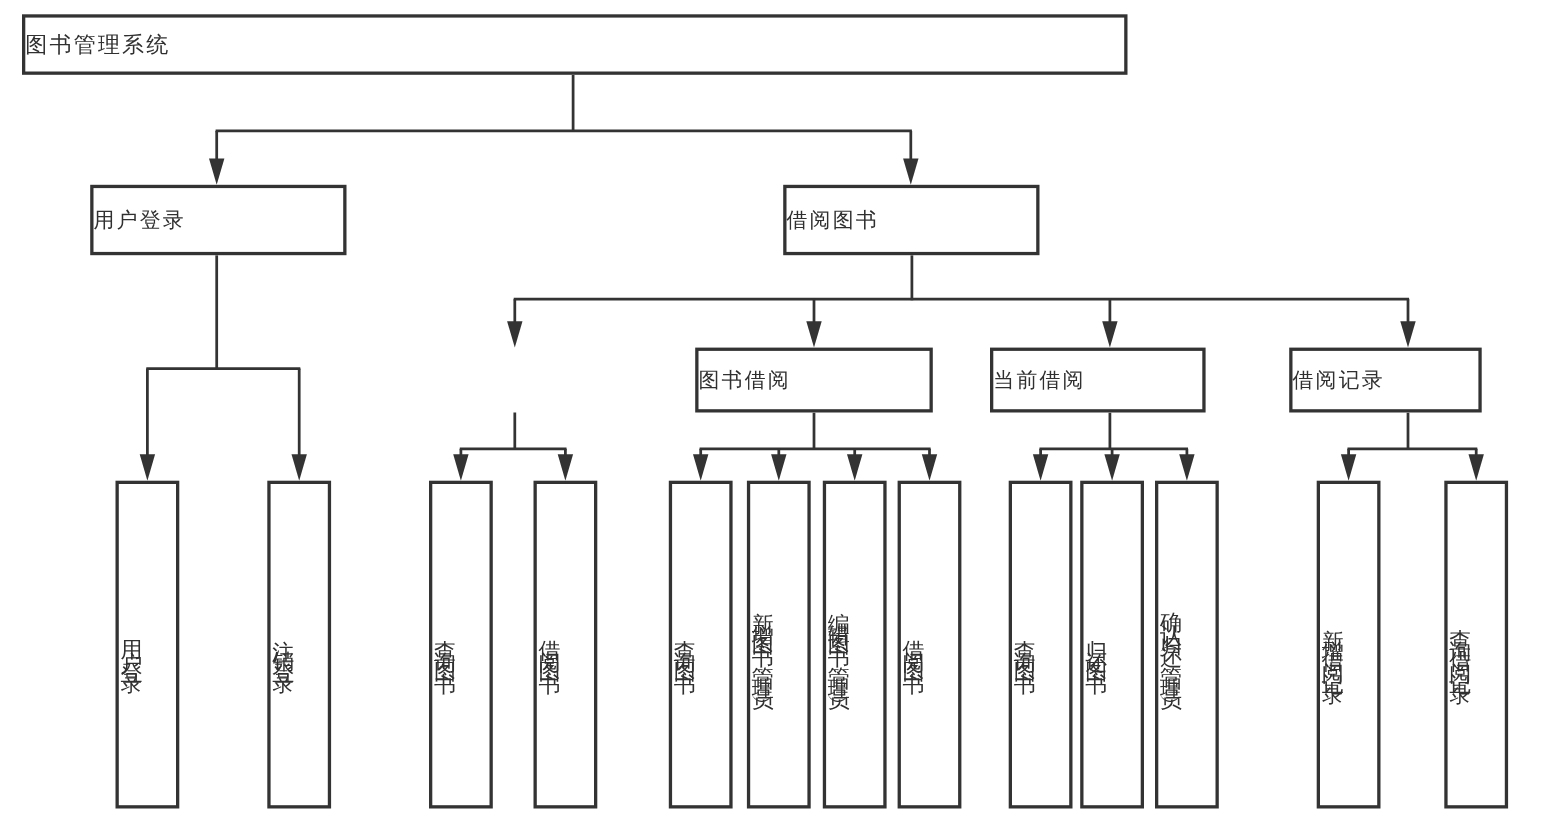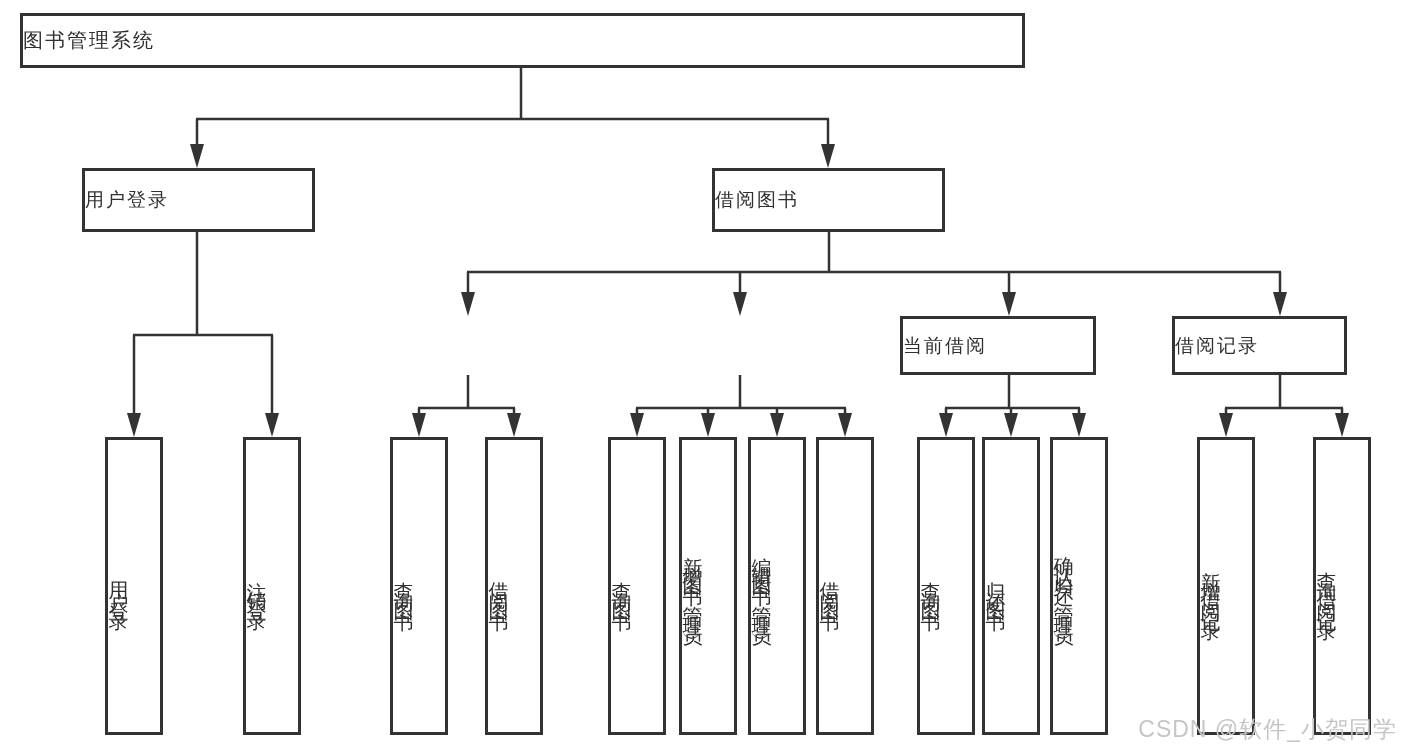--- a/index.html
+++ b/index.html
@@ -111,20 +111,23 @@
     <span class="hlabel">图书管理系统</span>
   </div>
 
   <div class="box" style="left:82px;top:168px;width:233px;height:64px">
     <span class="hlabel">用户登录</span>
   </div>
   <div class="box" style="left:712px;top:168px;width:233px;height:64px">
     <span class="hlabel">借阅图书</span>
   </div>
 
+  <div class="box" style="left:632px;top:316px;width:216px;height:59px">
+    <span class="hlabel">图书借阅</span>
+  </div>
   <div class="box" style="left:900px;top:316px;width:196px;height:59px">
     <span class="hlabel">当前借阅</span>
   </div>
   <div class="box" style="left:1172px;top:316px;width:175px;height:59px">
     <span class="hlabel">借阅记录</span>
   </div>
 
   <div class="box leaf" style="left:105px">
     <span class="vtext">用户登录</span>
   </div>
@@ -158,15 +161,14 @@
   <div class="box leaf" style="left:1050px">
     <span class="vtext">确认归还（管理员）</span>
   </div>
   <div class="box leaf" style="left:1197px">
     <span class="vtext">新增借阅记录</span>
   </div>
   <div class="box leaf" style="left:1313px">
     <span class="vtext">查询借阅记录</span>
   </div>
 
-  <div class="watermark">CSDN @软件_小贺同学</div>
 
 </div>
 
 </body></html>

